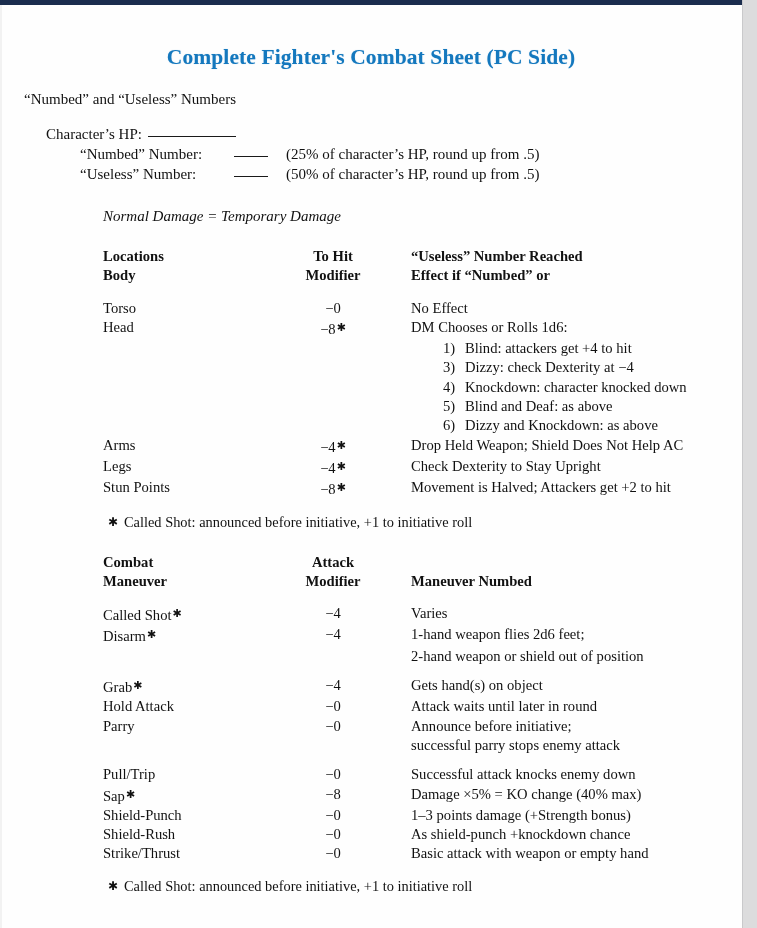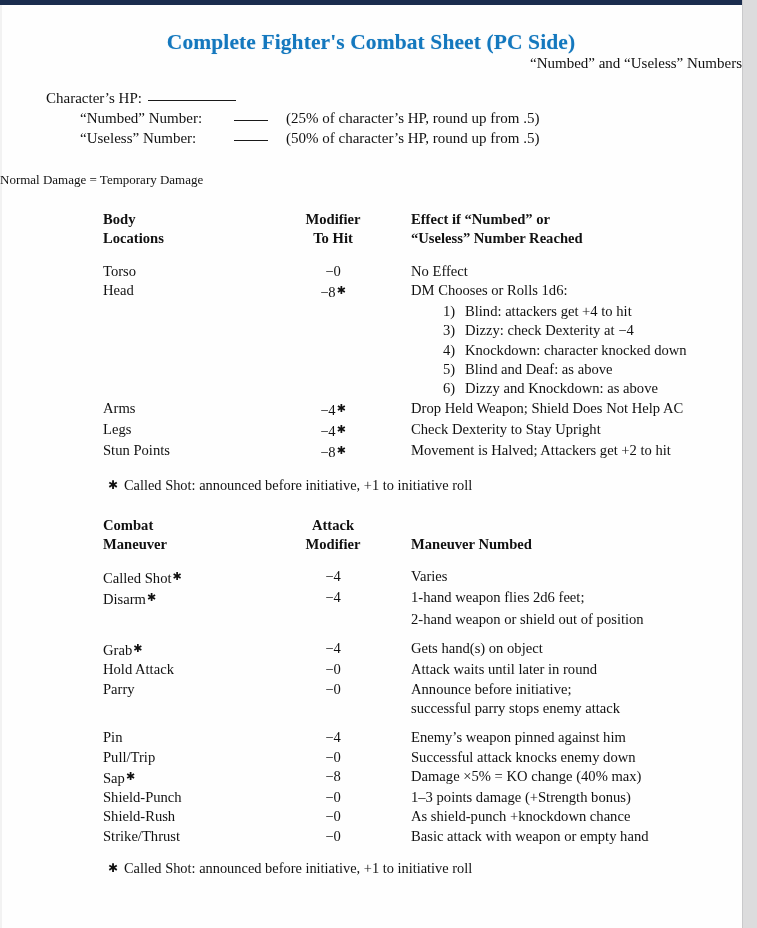--- a/index.html
+++ b/index.html
@@ -49,37 +49,39 @@
     left: 0;
     top: 5px;
     width: 2px;
     height: 923px;
     background: #f2f2f2;
   }
 
   .content {
     position: absolute;
     left: 0;
-    top: 5px;
+    top: 20px;
     width: 742px;
   }
 
   
   .doc-title {
     text-align: center;
     color: #1478be;
     font-weight: bold;
     font-size: 21.5px;
     letter-spacing: 0.1px;
     margin-top: 25px;
     text-shadow: 0 0 1px rgba(20,120,190,0.35);
   }
   .doc-subtitle {
-    text-align: right;
+    text-align: left;
     font-size: 15px;
+    margin-top: 21px;
+    padding-left: 24px;
   }
 
   
   .hp-block {
     margin-top: 16px;
     padding-left: 46px;
     font-size: 15px;
     line-height: 20px;
   }
   .hp-line-main { white-space: nowrap; }
@@ -99,21 +101,23 @@
     display: inline-block;
     width: 152px;
   }
   .hp-note {
     display: inline-block;
     padding-left: 16px;
   }
 
   .normal-damage {
     margin-top: 24px;
-    font-size: 13px;
+    padding-left: 103px;
+    font-size: 15px;
+    font-style: italic;
   }
 
   
   .table-block { margin-top: 22px; }
   .thead-row, .trow {
     position: relative;
     padding-left: 103px;
     font-size: 14.6px;
     line-height: 19.3px;
   }
@@ -192,24 +196,24 @@
       </div>
       <div class="hp-indent">
         <span class="hp-label-col">“Useless” Number:</span><span class="blank-rule rule-short"></span><span class="hp-note">(50% of character’s HP, round up from .5)</span>
       </div>
     </div>
 
     <div class="normal-damage">Normal Damage = Temporary Damage</div>
 
     <div class="table-block">
       <div class="thead-row">
+        <span class="col-a">Locations</span><span class="col-b">To Hit</span><span class="col-c">“Useless” Number Reached</span>
+      </div>
+      <div class="thead-row">
         <span class="col-a">Body</span><span class="col-b">Modifier</span><span class="col-c">Effect if “Numbed” or</span>
-      </div>
-      <div class="thead-row">
-        <span class="col-a">Locations</span><span class="col-b">To Hit</span><span class="col-c">“Useless” Number Reached</span>
       </div>
 
       <div class="gap-md"></div>
 
       <div class="trow">
         <span class="col-a">Torso</span><span class="col-b">−0</span><span class="col-c">No Effect</span>
       </div>
       <div class="trow">
         <span class="col-a">Head</span><span class="col-b"><span>−8</span><span class="star-sup">✱</span></span><span class="col-c">DM Chooses or Rolls 1d6:</span>
       </div>
@@ -264,23 +268,20 @@
         <span class="col-a">Hold Attack</span><span class="col-b">−0</span><span class="col-c">Attack waits until later in round</span>
       </div>
       <div class="trow">
         <span class="col-a">Parry</span><span class="col-b">−0</span><span class="col-c">Announce before initiative;</span>
       </div>
       <div class="trow sub-line">successful parry stops enemy attack</div>
 
       <div class="gap-sm"></div>
 
       <div class="trow">
-        <span class="col-a">Pin</span><span class="col-b">−4</span><span class="col-c">Enemy’s weapon pinned against him</span>
-      </div>
-      <div class="trow">
         <span class="col-a">Pull/Trip</span><span class="col-b">−0</span><span class="col-c">Successful attack knocks enemy down</span>
       </div>
       <div class="trow">
         <span class="col-a"><span>Sap</span><span class="star-sup">✱</span></span><span class="col-b">−8</span><span class="col-c">Damage ×5% = KO change (40% max)</span>
       </div>
       <div class="trow">
         <span class="col-a">Shield-Punch</span><span class="col-b">−0</span><span class="col-c">1–3 points damage (+Strength bonus)</span>
       </div>
       <div class="trow">
         <span class="col-a">Shield-Rush</span><span class="col-b">−0</span><span class="col-c">As shield-punch +knockdown chance</span>

